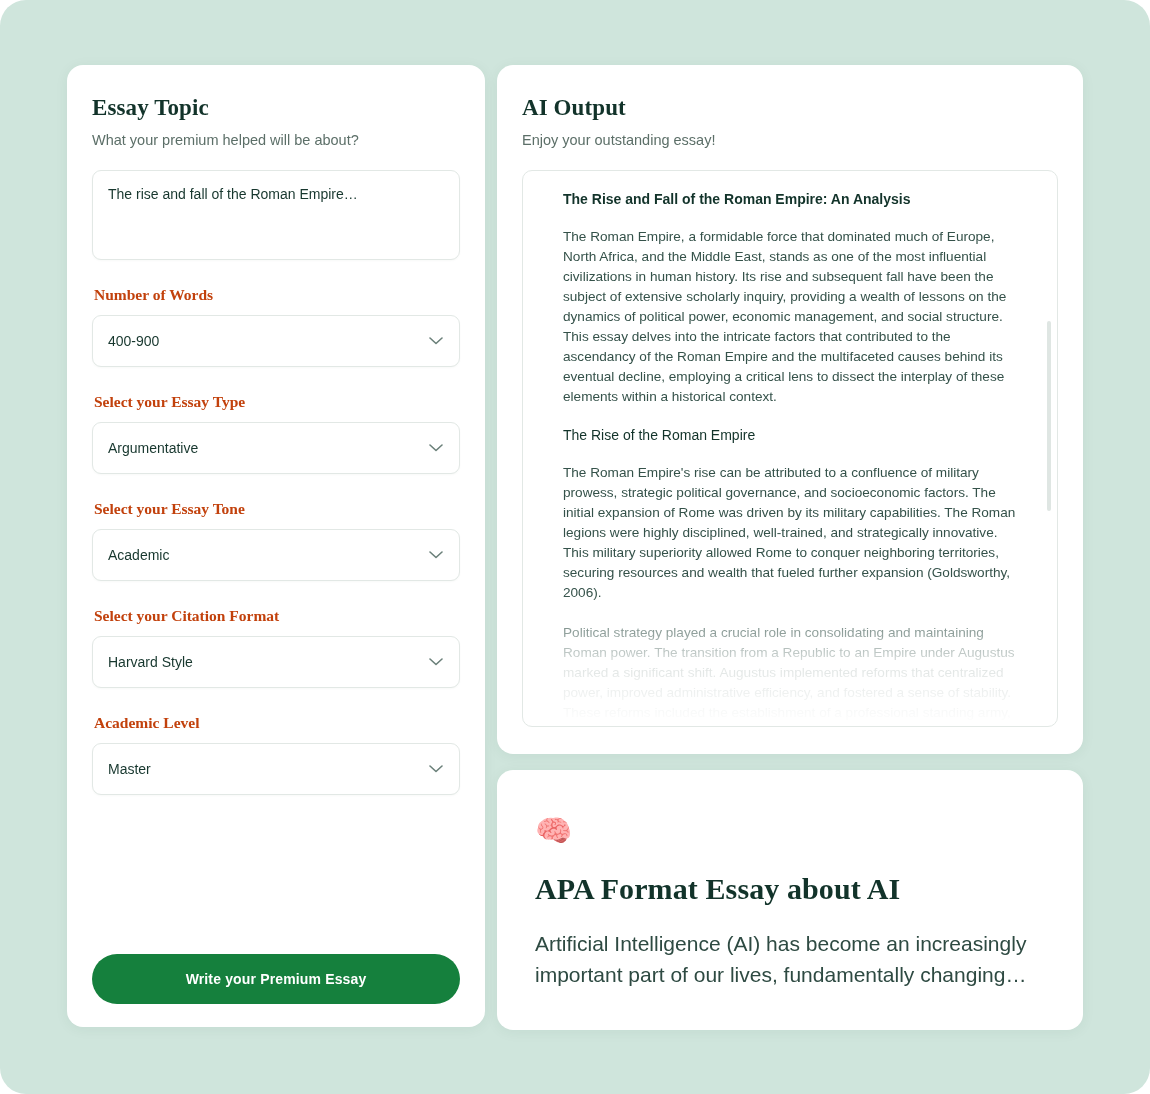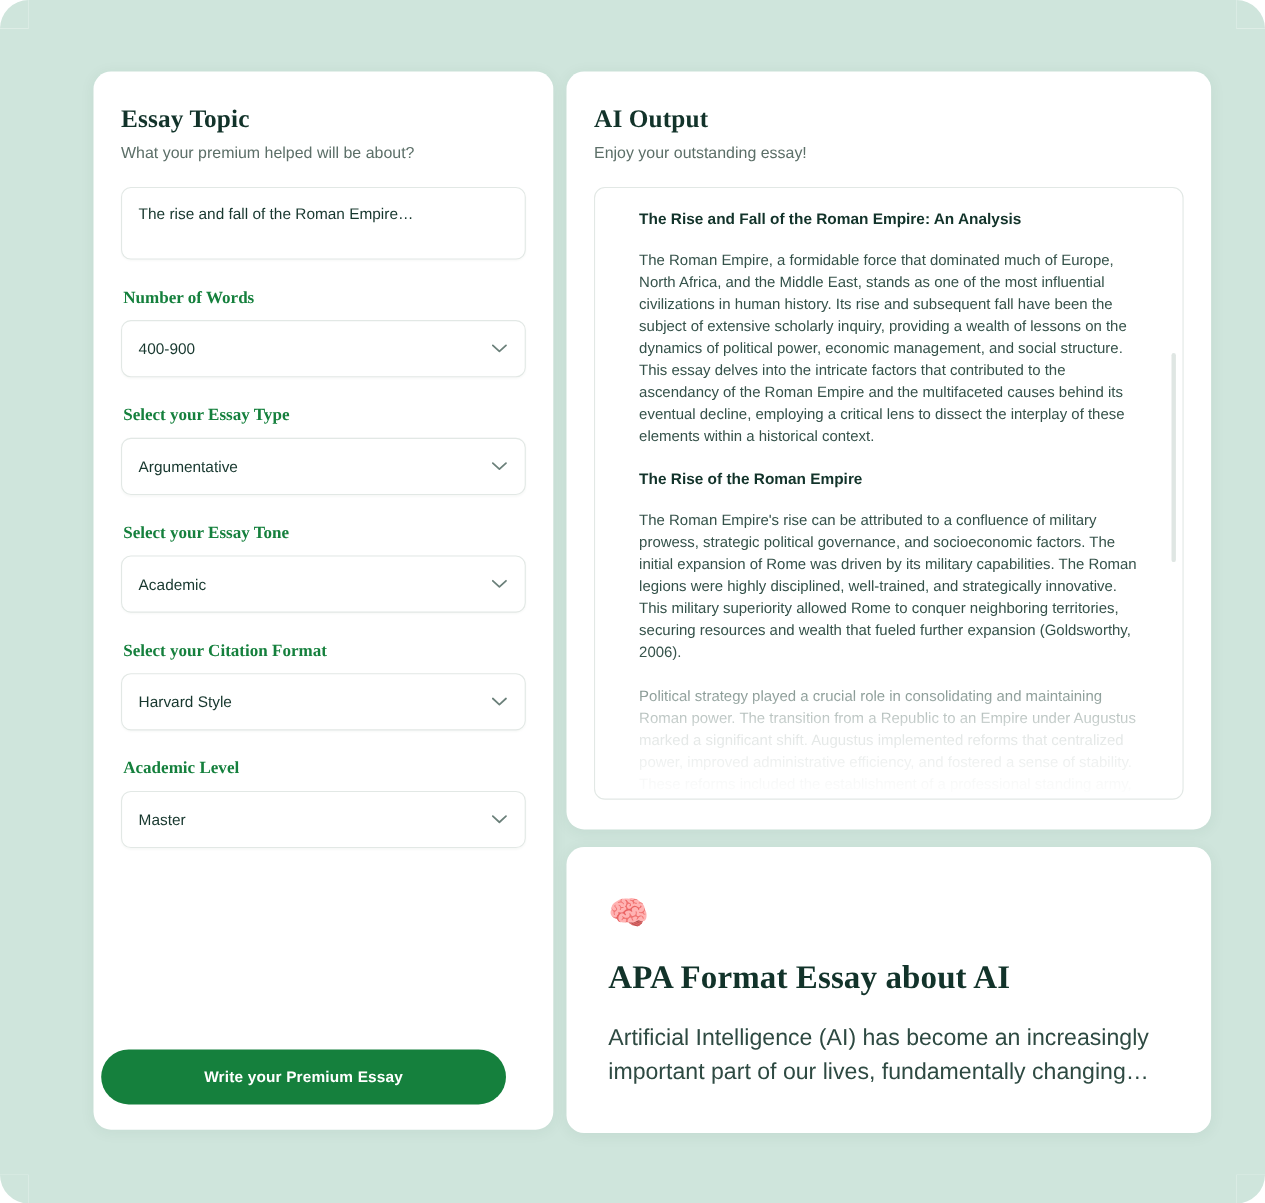--- a/index.html
+++ b/index.html
@@ -33,21 +33,20 @@
   #corner-bl { position:absolute; left:0; bottom:0; width:26px; height:26px; background:#ffffff; }
   #corner-bl:after { content:""; position:absolute; left:0; bottom:0; width:26px; height:26px; background:#cfe5dc; border-bottom-left-radius:26px; }
   #corner-br { position:absolute; right:0; bottom:0; width:26px; height:26px; background:#ffffff; }
   #corner-br:after { content:""; position:absolute; right:0; bottom:0; width:26px; height:26px; background:#cfe5dc; border-bottom-right-radius:26px; }
 
   .card {
     position: absolute;
     background: #ffffff;
     border-radius: 16px;
     box-shadow: 0 2px 14px rgba(20,60,45,0.06);
-    margin-left: 18px;
   }
 
   
   #left-panel {
     left: 67px; top: 65px;
     width: 418px; height: 962px;
     padding: 30px 25px 0 25px;
   }
   .panel-title {
     font-family: "Liberation Serif", serif;
@@ -59,26 +58,26 @@
   }
   .panel-sub {
     font-size: 14.5px;
     color: #5c6f68;
     margin: 0 0 22px 0;
   }
   .field-label {
     font-family: "Liberation Serif", serif;
     font-size: 15.5px;
     font-weight: 700;
-    color: #15803d;
+    color: #c2410c;
     margin: 0 0 11px 2px;
   }
   .textarea-box {
     width: 368px;
-    height: 66px;
+    height: 90px;
     border: 1px solid #e2e8e5;
     border-radius: 9px;
     background: #fff;
     padding: 14px 15px;
     font-size: 14px;
     color: #17372e;
     line-height: 1.35;
     box-shadow: 0 1px 2px rgba(20,60,45,0.03);
     overflow: hidden;
   }
@@ -139,21 +138,21 @@
     padding: 0 10px 0 26px;
   }
   .essay-h {
     font-size: 14px;
     font-weight: 700;
     color: #12332a;
     margin: 0 0 20px 0;
   }
   .essay-h2 {
     font-size: 14px;
-    font-weight: 700;
+    font-weight: 400;
     color: #12332a;
     margin: 20px 0 20px 0;
   }
   .essay-p {
     font-size: 13.6px;
     line-height: 20px;
     color: #35524a;
     margin: 0 0 20px 0;
   }
   .fade-mask {

